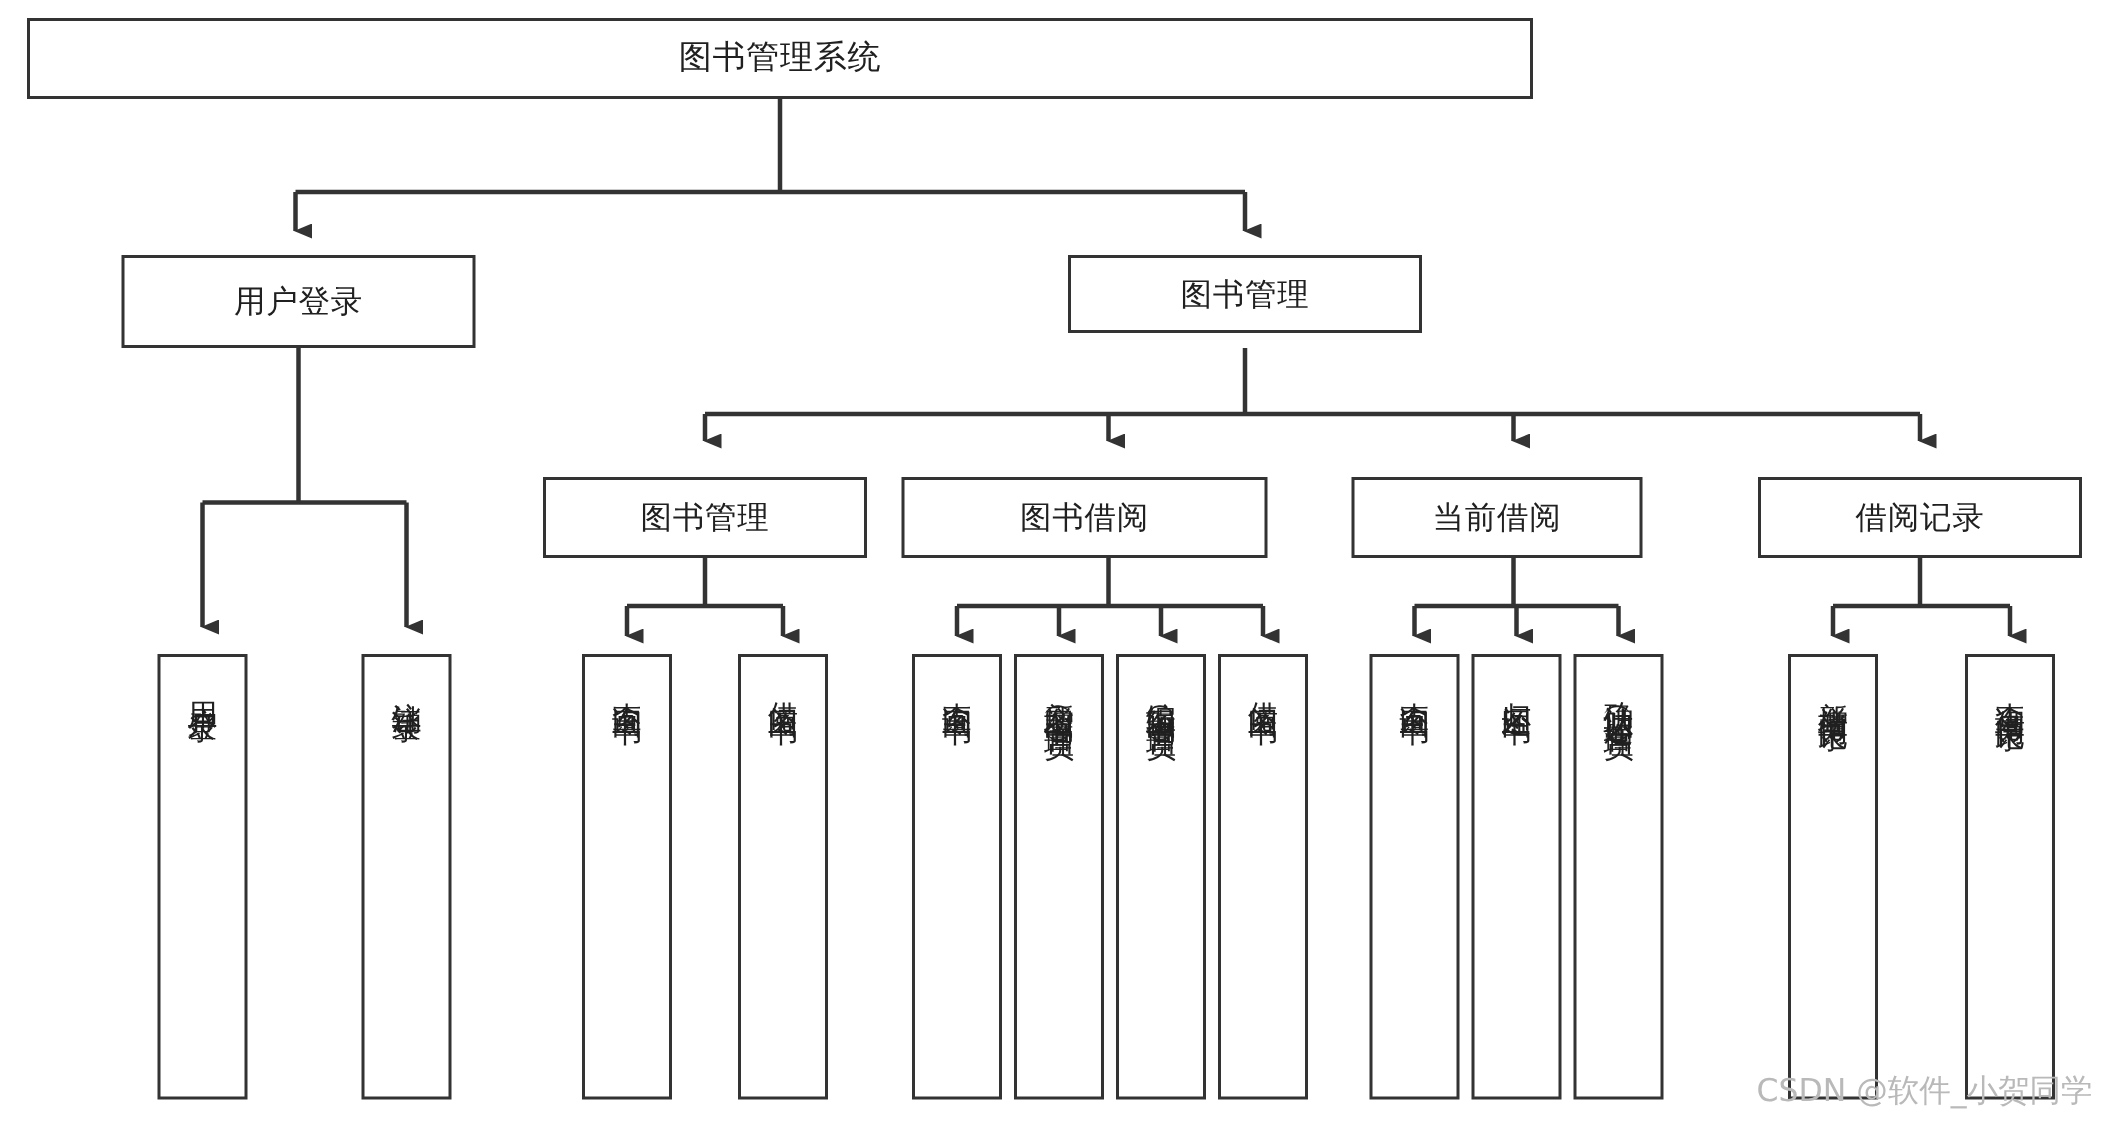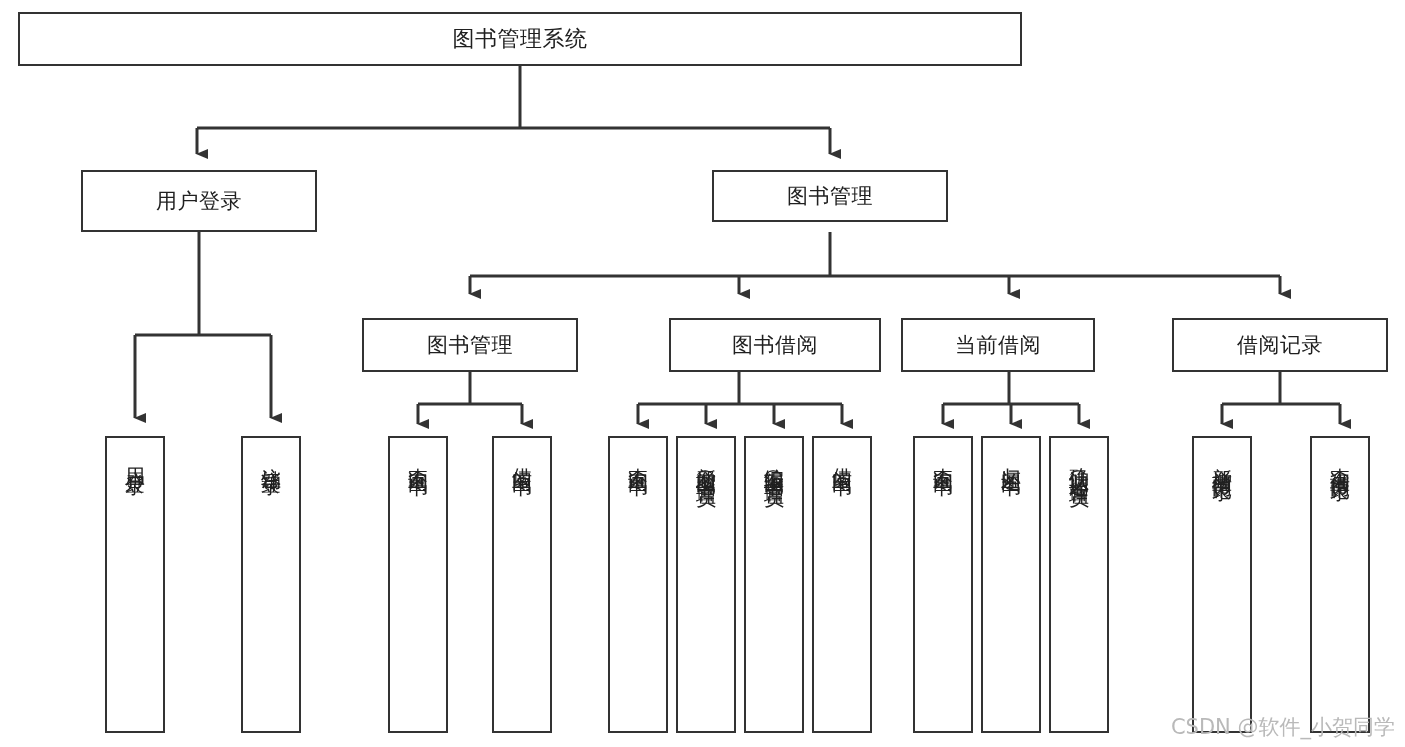--- a/index.html
+++ b/index.html
@@ -133,21 +133,21 @@
   <div class="node horiz" style="left:81px; top:170px; width:236px; height:62px;">
     <span class="lbl">用户登录</span>
   </div>
   <div class="node horiz" style="left:712px; top:170px; width:236px; height:52px;">
     <span class="lbl">图书管理</span>
   </div>
 
   <div class="node horiz" style="left:362px; top:318px; width:216px; height:54px;">
     <span class="lbl">图书管理</span>
   </div>
-  <div class="node horiz" style="left:669px; top:318px; width:212px; height:54px;">
+  <div class="node horiz" style="left:601px; top:318px; width:244px; height:54px;">
     <span class="lbl">图书借阅</span>
   </div>
   <div class="node horiz" style="left:901px; top:318px; width:194px; height:54px;">
     <span class="lbl">当前借阅</span>
   </div>
   <div class="node horiz" style="left:1172px; top:318px; width:216px; height:54px;">
     <span class="lbl">借阅记录</span>
   </div>
 
   <div class="node vert" style="left:105px; top:436px; width:60px; height:297px;">

